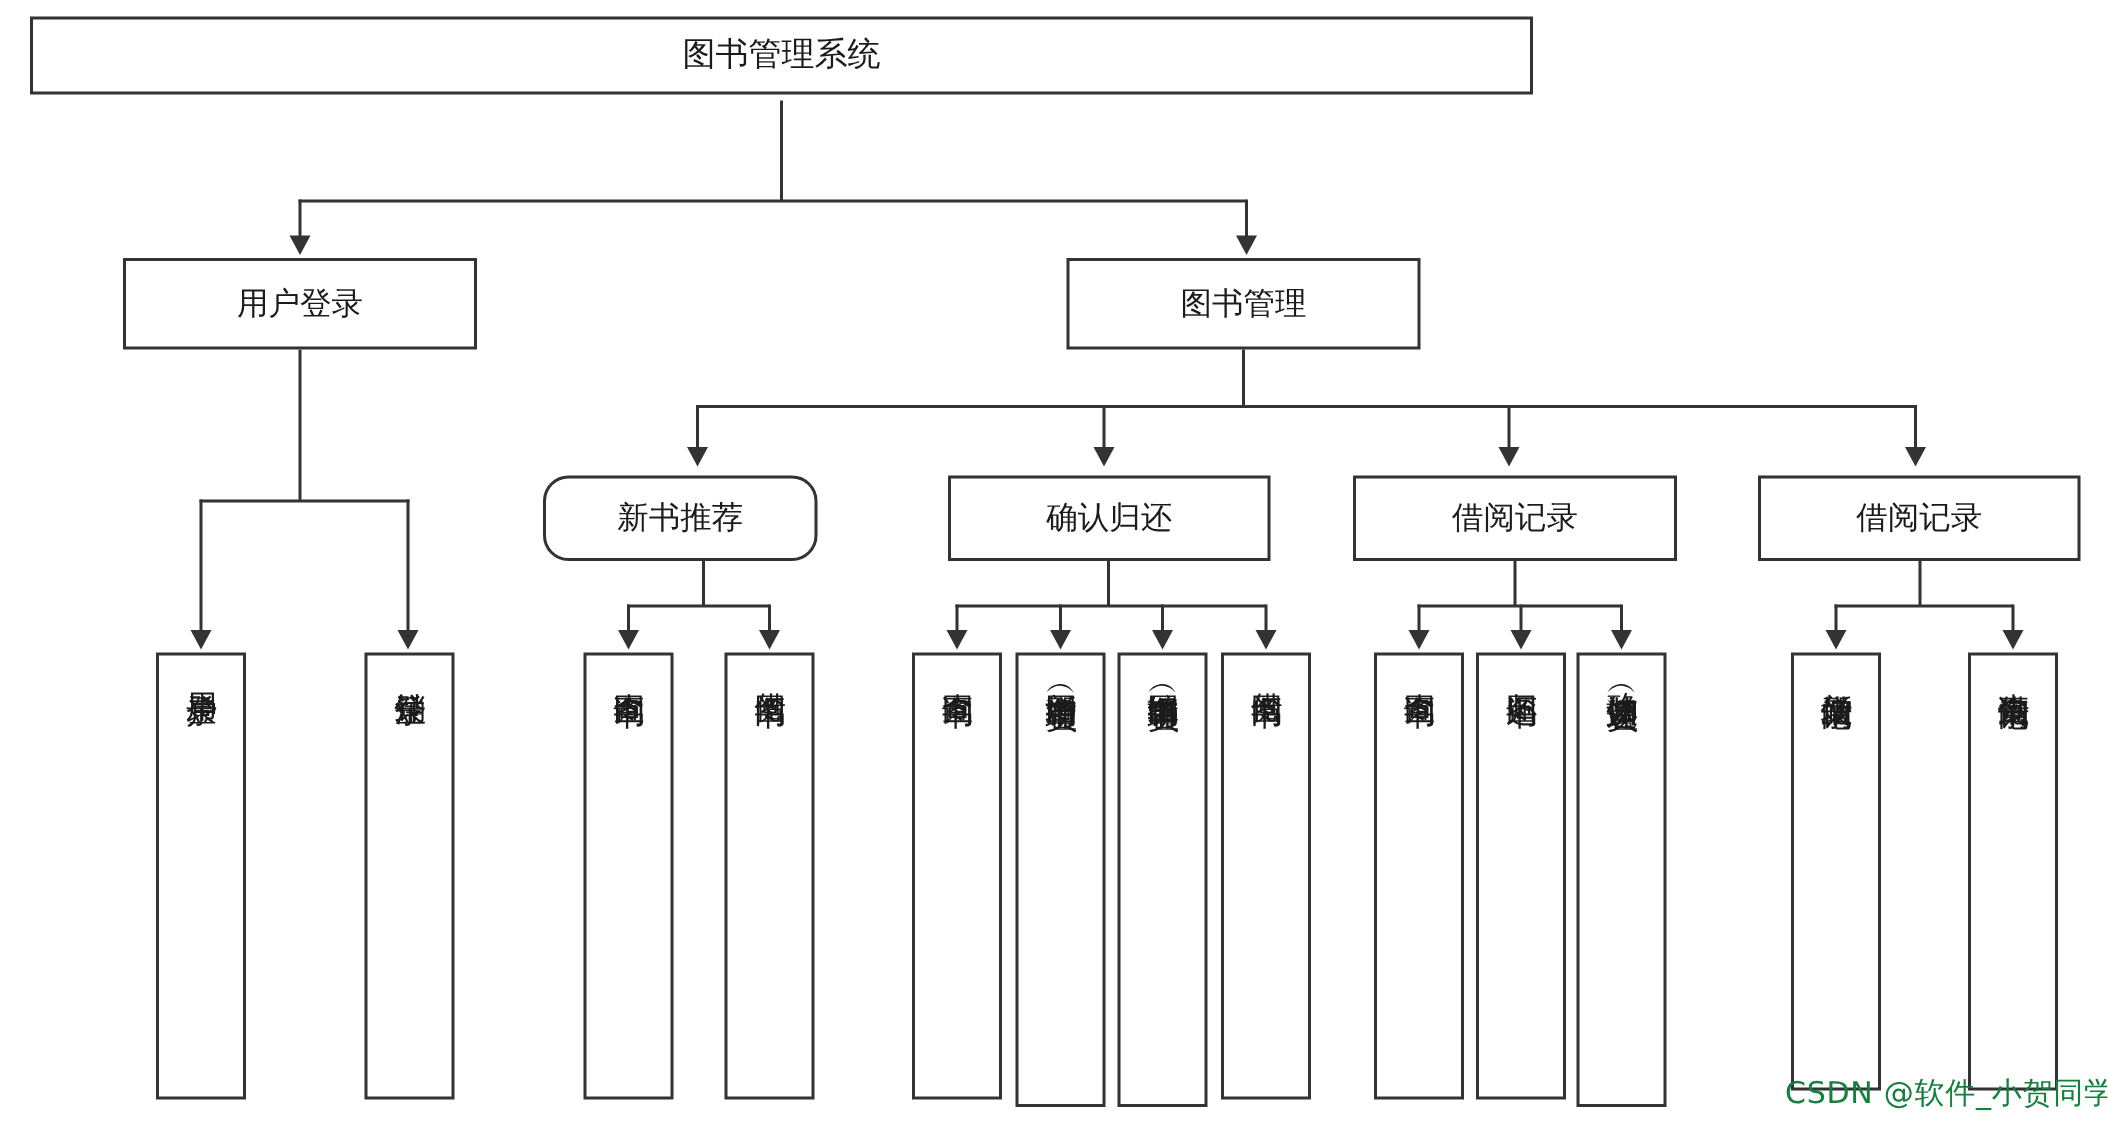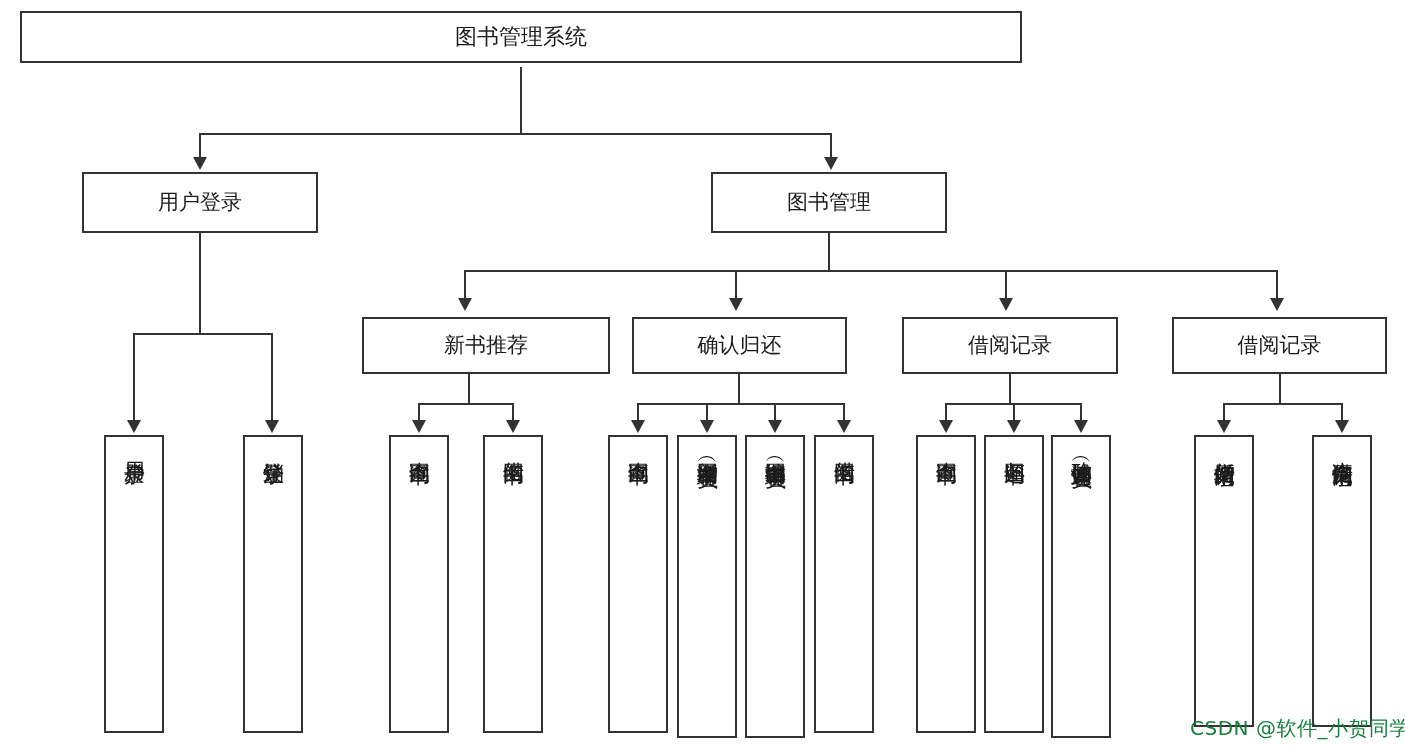--- a/index.html
+++ b/index.html
@@ -153,21 +153,21 @@
     <span class="htext">图书管理系统</span>
   </div>
 
   <div class="node level1" style="left:82px; top:172px; width:236px; height:61px;">
     <span class="htext">用户登录</span>
   </div>
   <div class="node level1" style="left:711px; top:172px; width:236px; height:61px;">
     <span class="htext">图书管理</span>
   </div>
 
-  <div class="node level2" style="left:362px; top:317px; width:248px; height:57px;">
+  <div class="node level2" style="left:362px; top:317px; width:183px; height:57px;border-radius:17px;">
     <span class="htext">新书推荐</span>
   </div>
   <div class="node level2" style="left:632px; top:317px; width:215px; height:57px;">
     <span class="htext">确认归还</span>
   </div>
   <div class="node level2" style="left:902px; top:317px; width:216px; height:57px;">
     <span class="htext">借阅记录</span>
   </div>
   <div class="node level2" style="left:1172px; top:317px; width:215px; height:57px;">
     <span class="htext">借阅记录</span>

